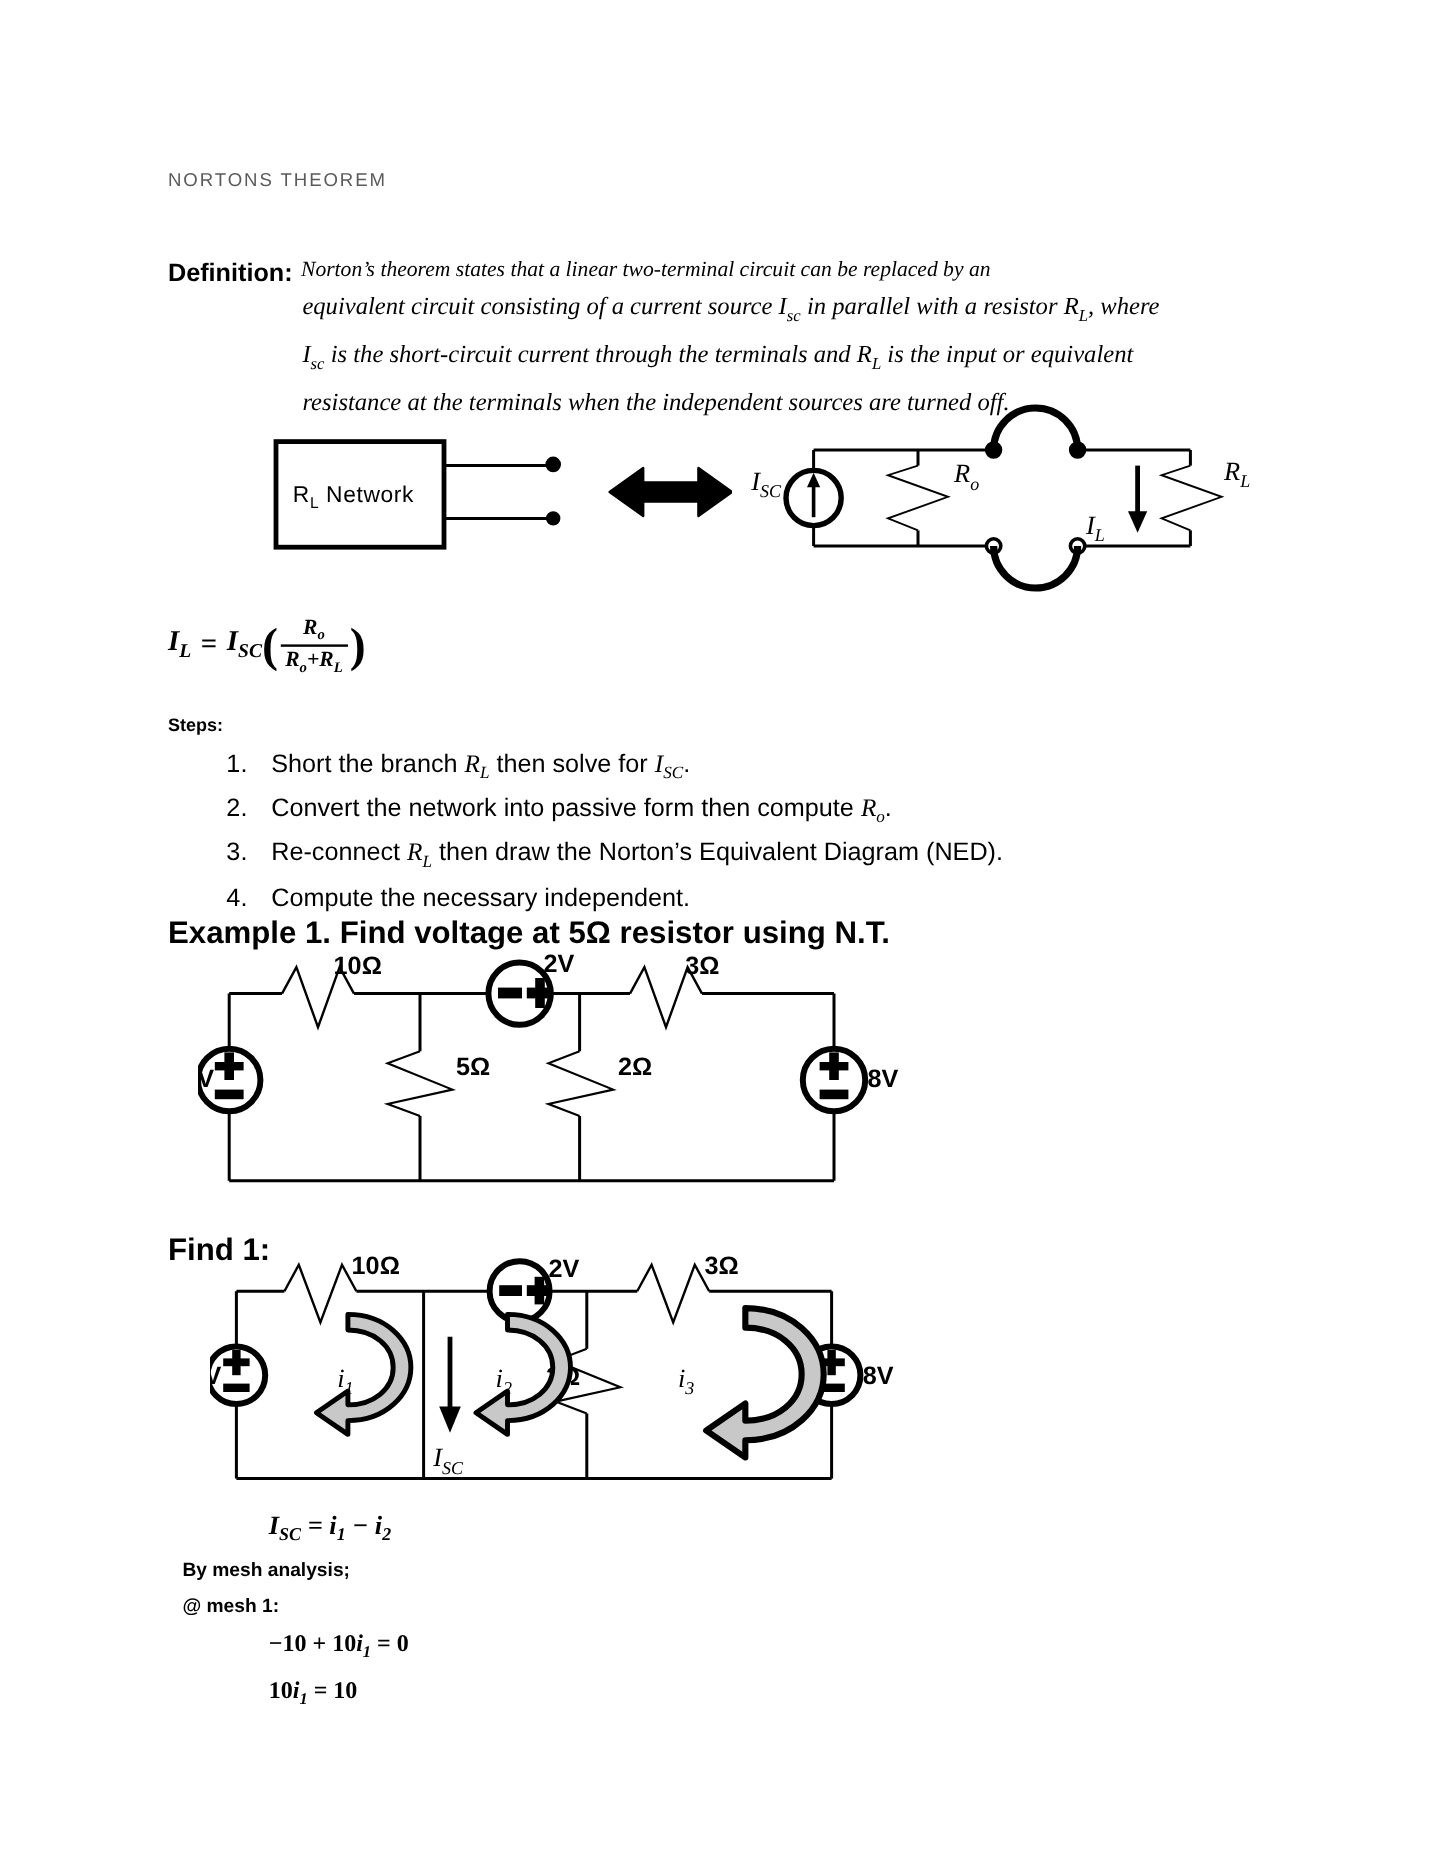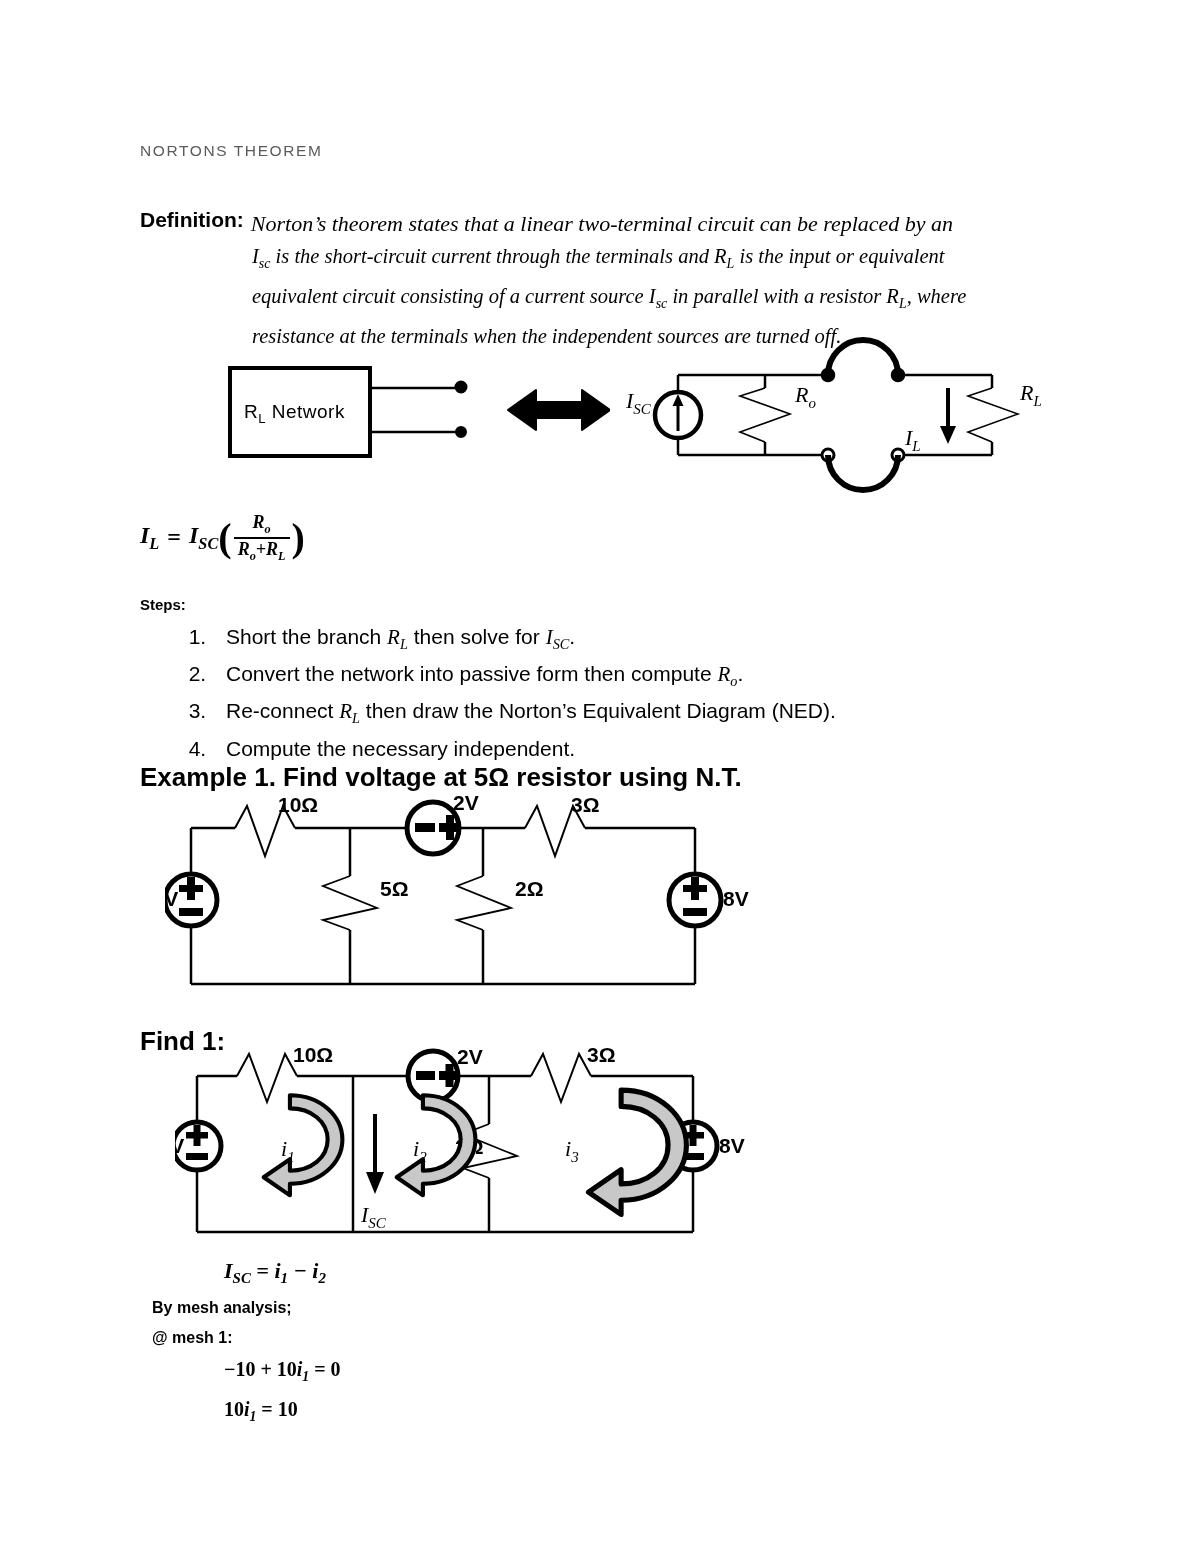--- a/index.html
+++ b/index.html
@@ -18,29 +18,29 @@
     position:absolute; left:140px; top:142px;
     font-family:"Liberation Sans", sans-serif;
     font-size:15.5px; letter-spacing:1.6px;
     color:#5a5a5a; font-weight:400;
   }
 
   
   .definition{
     position:absolute; left:140px; top:208px; width:930px;
   }
-  .def-row{ display:flex; align-items:flex-start; }
+  .def-row{ display:flex; align-items:flex-end; }
   .def-label{
     font-family:"Liberation Sans", sans-serif;
     font-weight:700; font-size:21px; white-space:nowrap;
     padding-right:7px;
   }
   .def-body{
     font-family:"Liberation Serif", serif;
-    font-style:italic; font-size:22px; line-height:32px;
+    font-style:italic; font-size:18px; line-height:32px;
     text-align:justify; text-justify:inter-word;
     flex:1;
   }
   .def-cont{
     font-family:"Liberation Serif", serif;
     font-style:italic; font-size:20.5px; line-height:32px;
     margin-left:112px; text-align:justify;
   }
   .def-cont.last{ text-align:left; }
 
@@ -110,24 +110,24 @@
 <div class="page">
 
   <div class="doc-header">NORTONS THEOREM</div>
 
   <div class="definition">
     <div class="def-row">
       <span class="def-label">Definition:</span>
       <span class="def-body">Norton’s theorem states that a linear two-terminal circuit can be replaced by an</span>
     </div>
     <div class="def-cont">
-      <span class="mi"><span>I</span><sub class="it">sc</sub></span><span> is the short-circuit current through the terminals and </span><span class="mi"><span>R</span><sub class="it">L</sub></span><span> is the input or equivalent</span>
+      <span>equivalent circuit consisting of a current source </span><span class="mi"><span>I</span><sub class="it">sc</sub></span><span> in parallel with a resistor </span><span class="mi"><span>R</span><sub class="it">L</sub></span><span>, where</span>
     </div>
     <div class="def-cont">
-      <span>equivalent circuit consisting of a current source </span><span class="mi"><span>I</span><sub class="it">sc</sub></span><span> in parallel with a resistor </span><span class="mi"><span>R</span><sub class="it">L</sub></span><span>, where</span>
+      <span class="mi"><span>I</span><sub class="it">sc</sub></span><span> is the short-circuit current through the terminals and </span><span class="mi"><span>R</span><sub class="it">L</sub></span><span> is the input or equivalent</span>
     </div>
     <div class="def-cont last">resistance at the terminals when the independent sources are turned off.</div>
   </div>
 
   <div class="svgwrap" id="fig-blackbox">
     <svg width="420" height="150" viewBox="0 0 420 150">
 
       <rect x="40" y="38" width="140" height="88" fill="#fff" stroke="#000" stroke-width="4"></rect>
       <text x="54" y="88" class="lbl-box">
         <tspan>R</tspan><tspan dy="5" font-size="13">L</tspan><tspan dy="-5"> Network</tspan>

